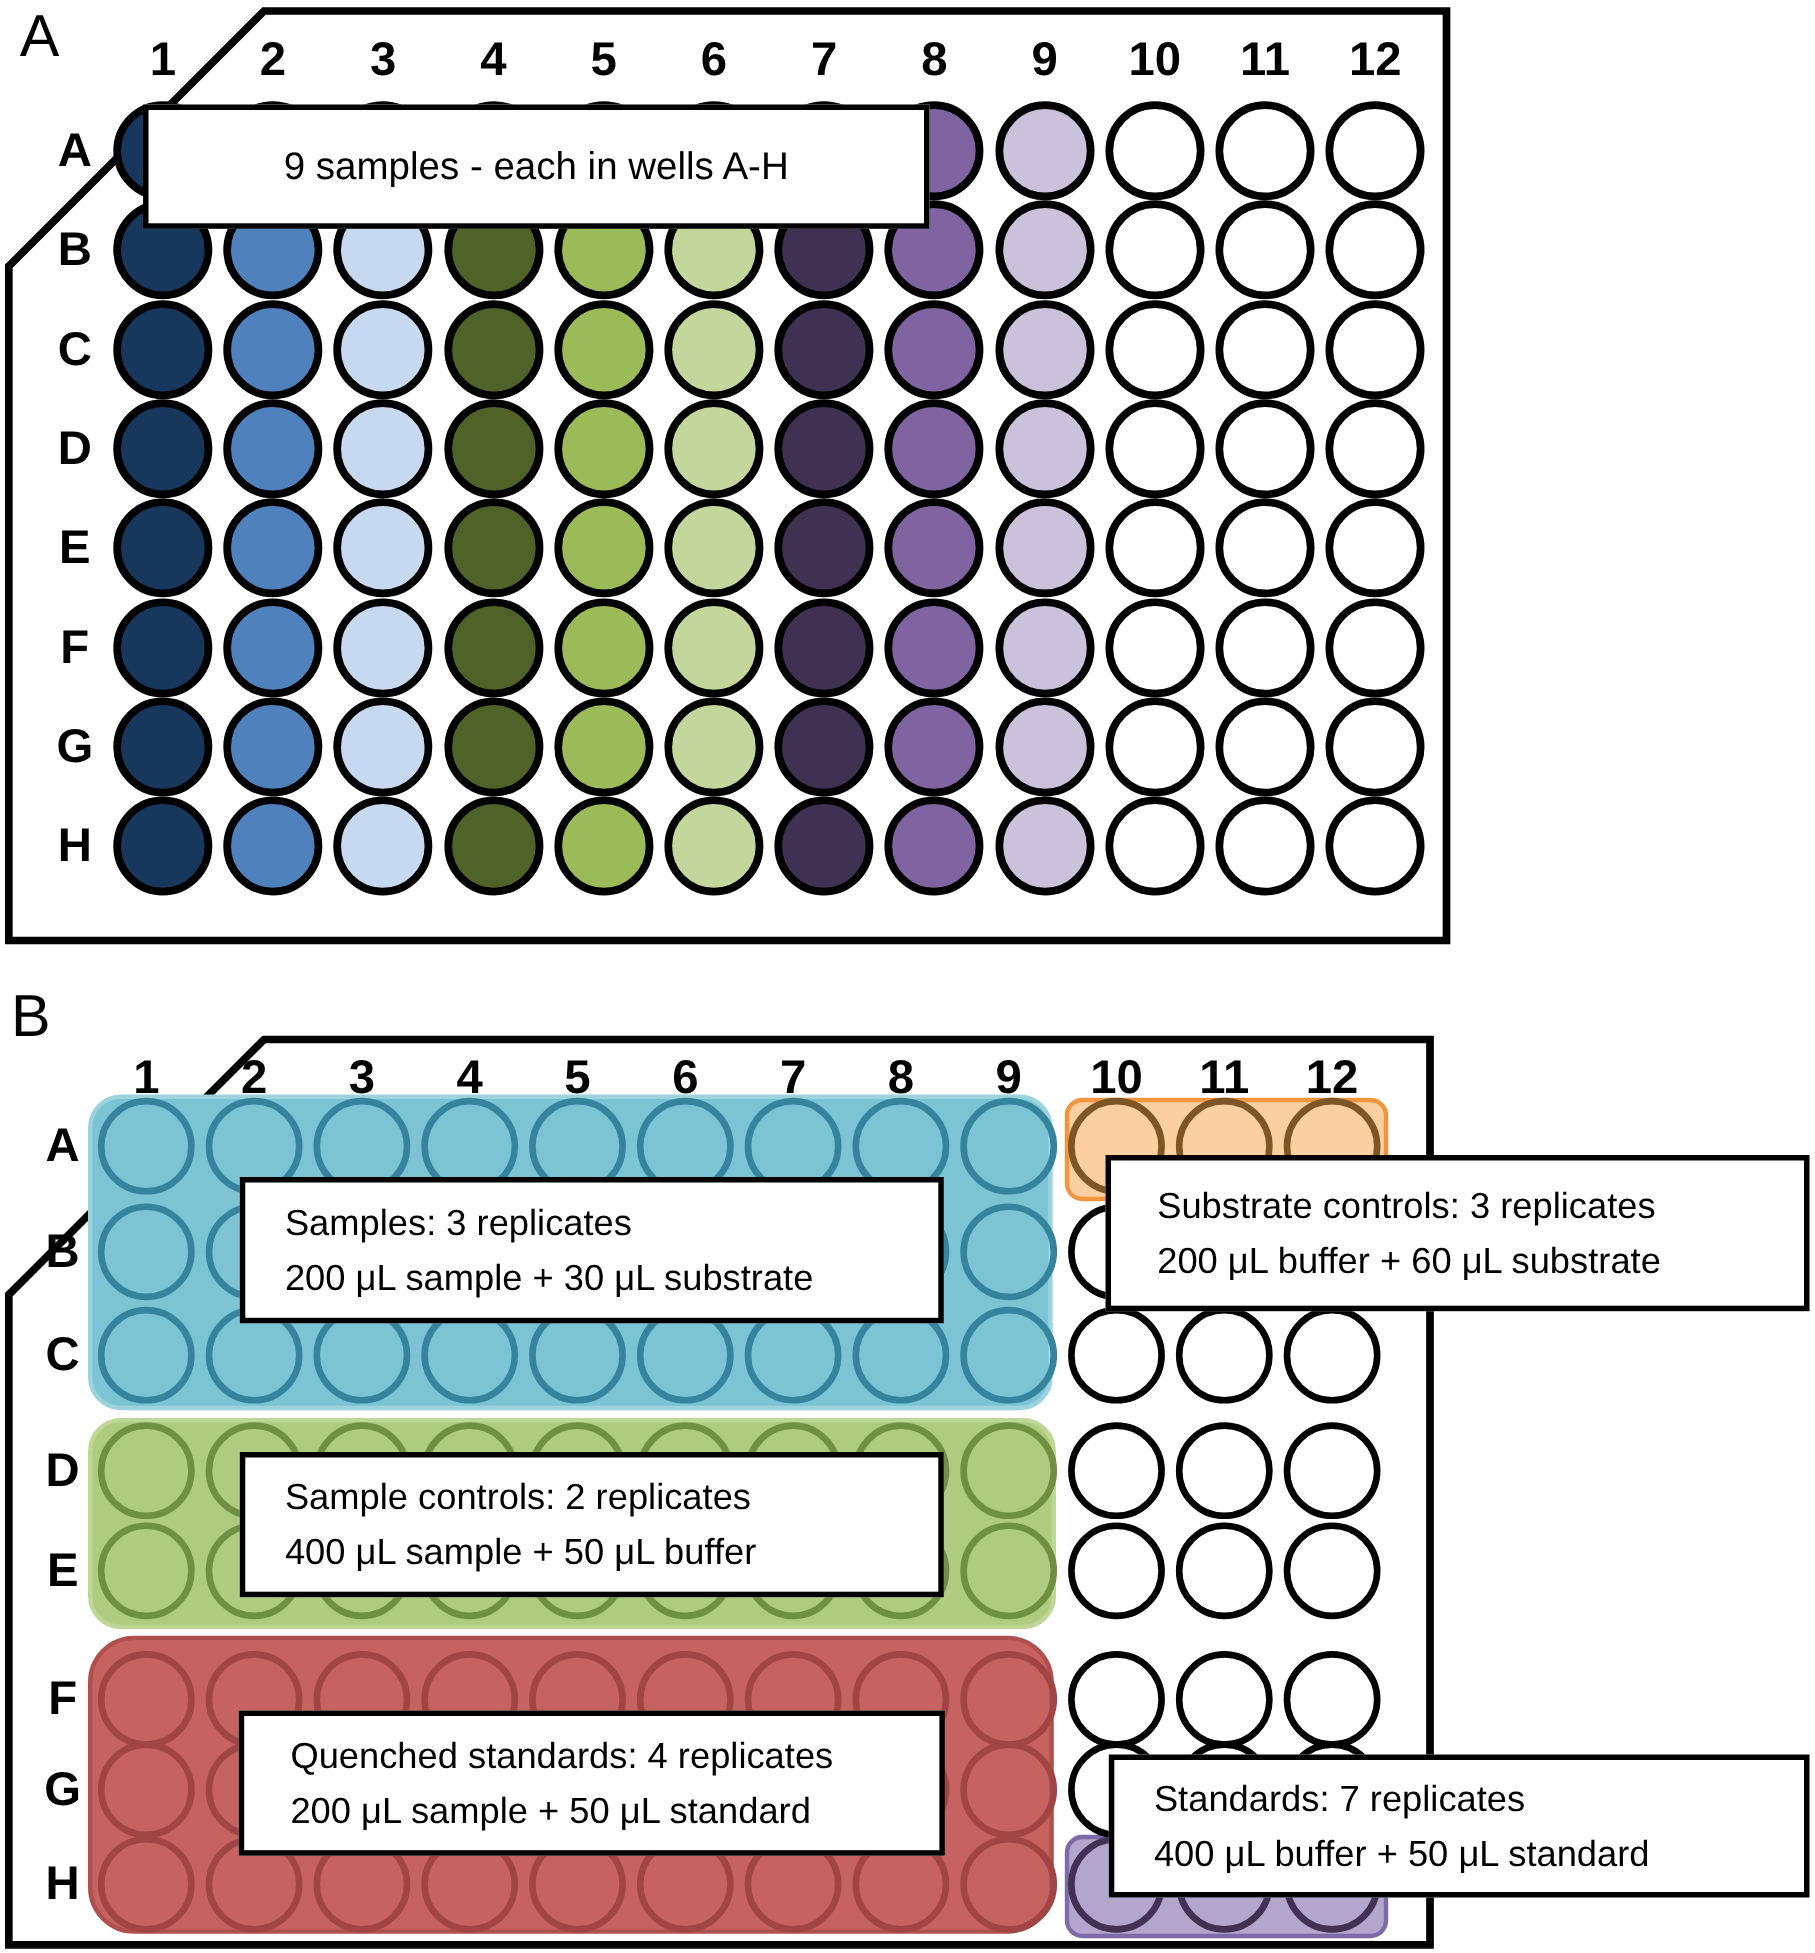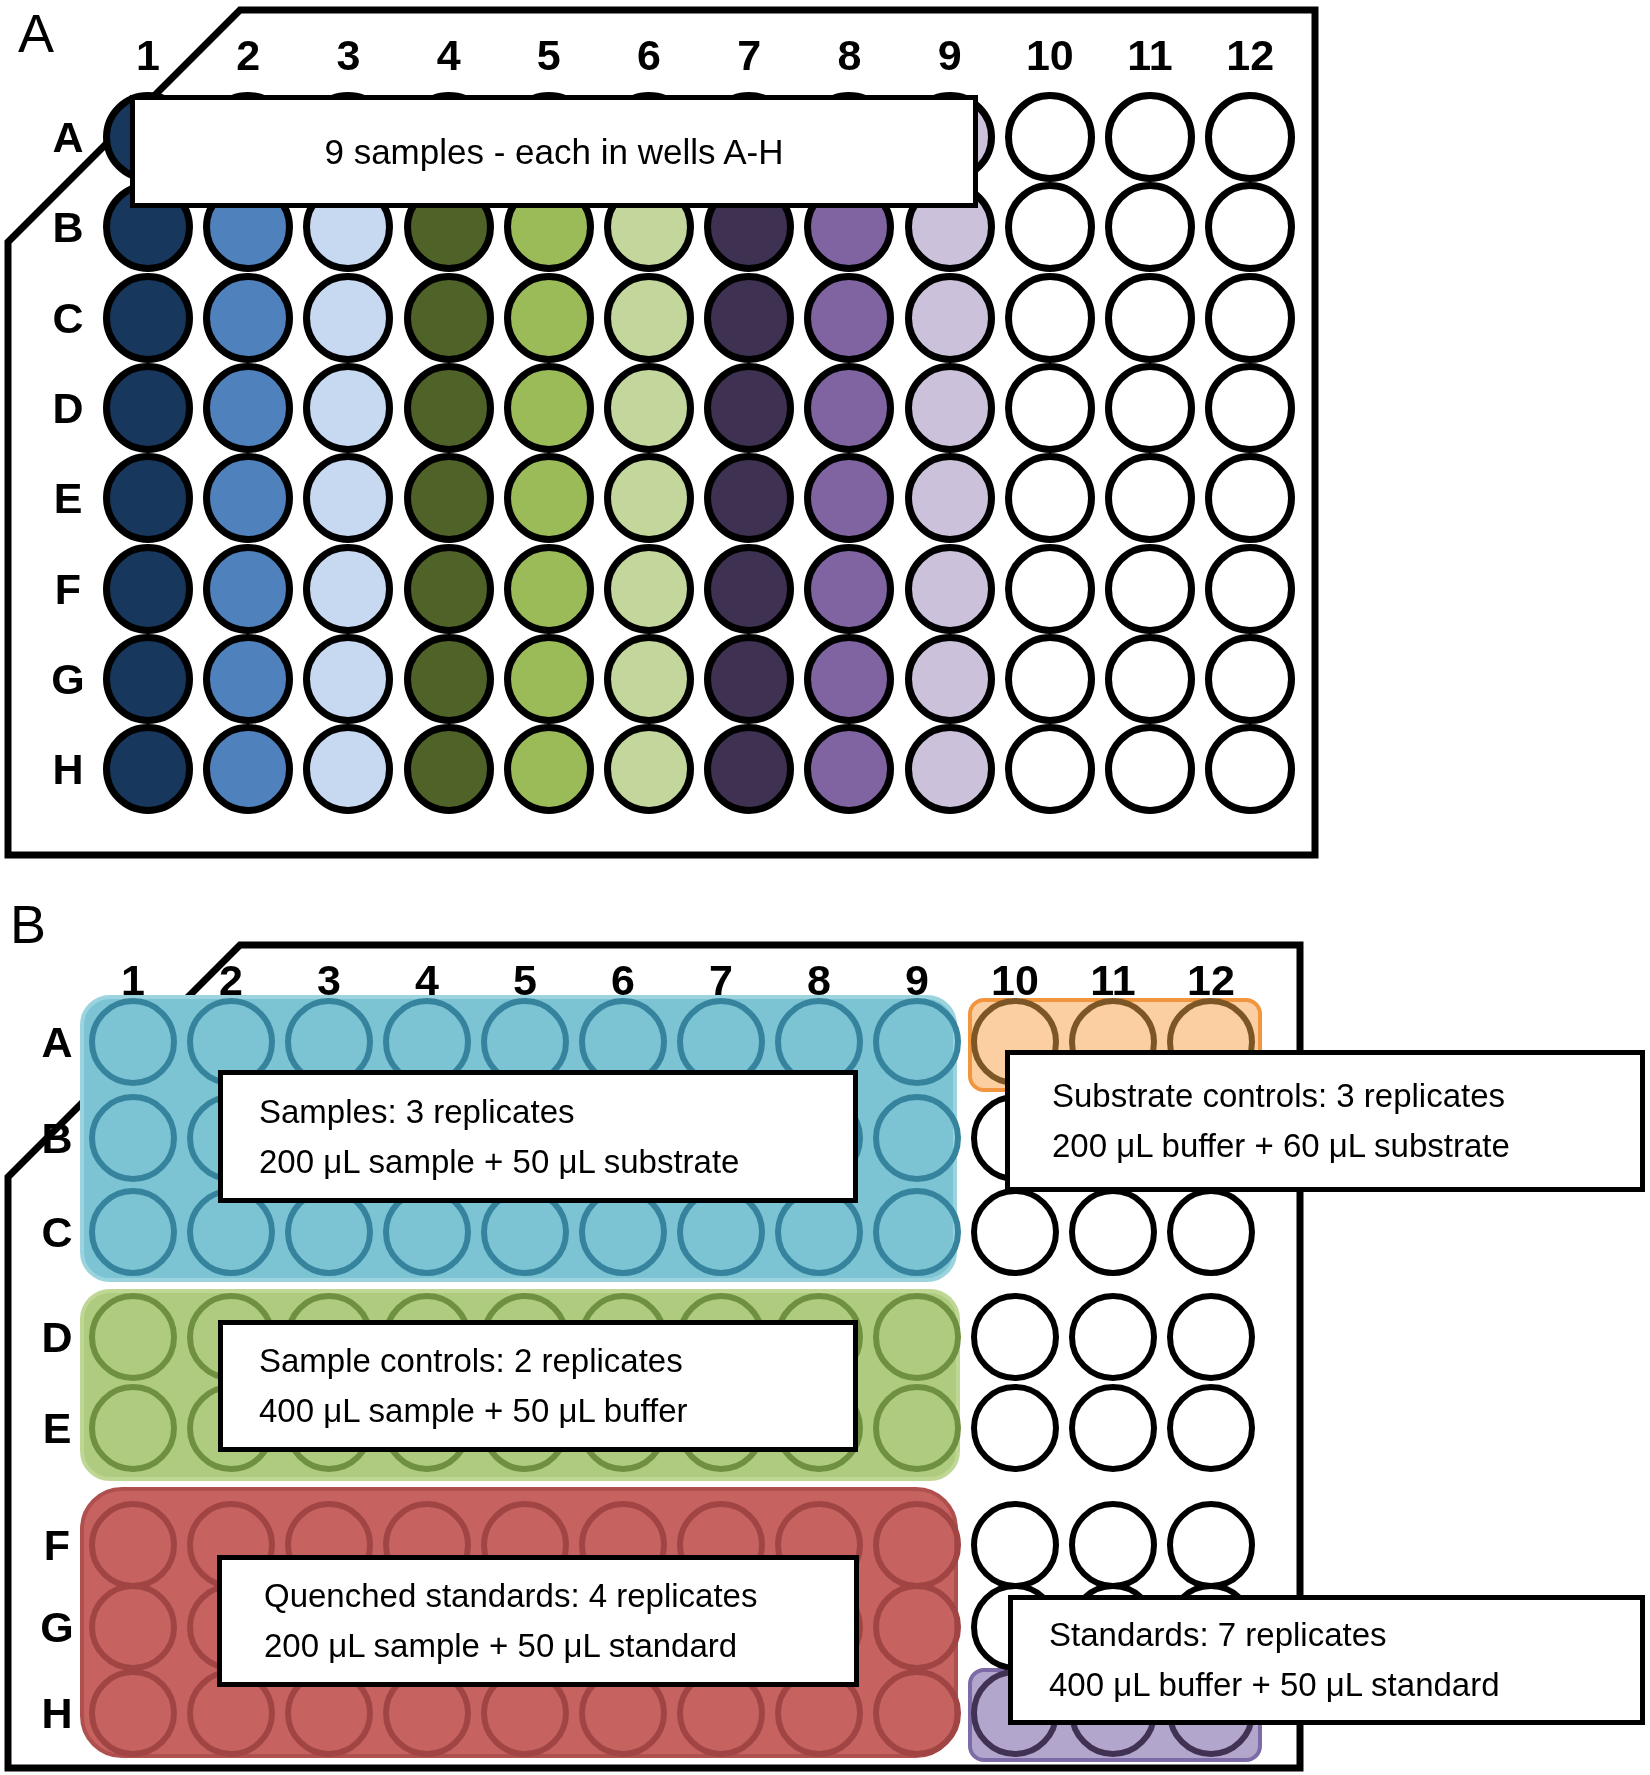--- a/index.html
+++ b/index.html
@@ -265,27 +265,27 @@
       <div class="well" style="width: 88px; height: 88px; left: 481px; top: 1669px; border: 6px solid rgb(160, 69, 67); background: transparent;"></div>
       <div class="well" style="width: 88px; height: 88px; left: 579px; top: 1669px; border: 6px solid rgb(160, 69, 67); background: transparent;"></div>
       <div class="well" style="width: 88px; height: 88px; left: 677px; top: 1669px; border: 6px solid rgb(160, 69, 67); background: transparent;"></div>
       <div class="well" style="width: 88px; height: 88px; left: 775px; top: 1669px; border: 6px solid rgb(160, 69, 67); background: transparent;"></div>
       <div class="well" style="width: 88px; height: 88px; left: 873px; top: 1669px; border: 6px solid rgb(160, 69, 67); background: transparent;"></div>
       <div class="well" style="width: 88px; height: 88px; left: 971px; top: 1669px; border: 6px solid rgb(65, 50, 83); background: transparent;"></div>
       <div class="well" style="width: 88px; height: 88px; left: 1069px; top: 1669px; border: 6px solid rgb(65, 50, 83); background: transparent;"></div>
       <div class="well" style="width: 88px; height: 88px; left: 1167px; top: 1669px; border: 6px solid rgb(65, 50, 83); background: transparent;"></div>
     </div>
 
-  <div class="note note-a" style="left:130px;top:95px;width:848px;height:113px;">
+  <div class="note note-a" style="left:130px;top:95px;width:715px;height:113px;">
     <div class="ln">9 samples - each in wells A-H</div>
   </div>
 
   <div class="note" style="left:218px;top:1070px;width:640px;height:133px;padding-left:36px;">
     <div class="ln">Samples: 3 replicates</div>
-    <div class="ln">200 μL sample + 50 μL substrate</div>
+    <div class="ln">200 μL sample + 30 μL substrate</div>
   </div>
 
   <div class="note" style="left:1005px;top:1050px;width:640px;height:142px;padding-left:42px;">
     <div class="ln">Substrate controls: 3 replicates</div>
     <div class="ln">200 μL buffer + 60 μL substrate</div>
   </div>
 
   <div class="note" style="left:218px;top:1320px;width:640px;height:132px;padding-left:36px;">
     <div class="ln">Sample controls: 2 replicates</div>
     <div class="ln">400 μL sample + 50 μL buffer</div>

